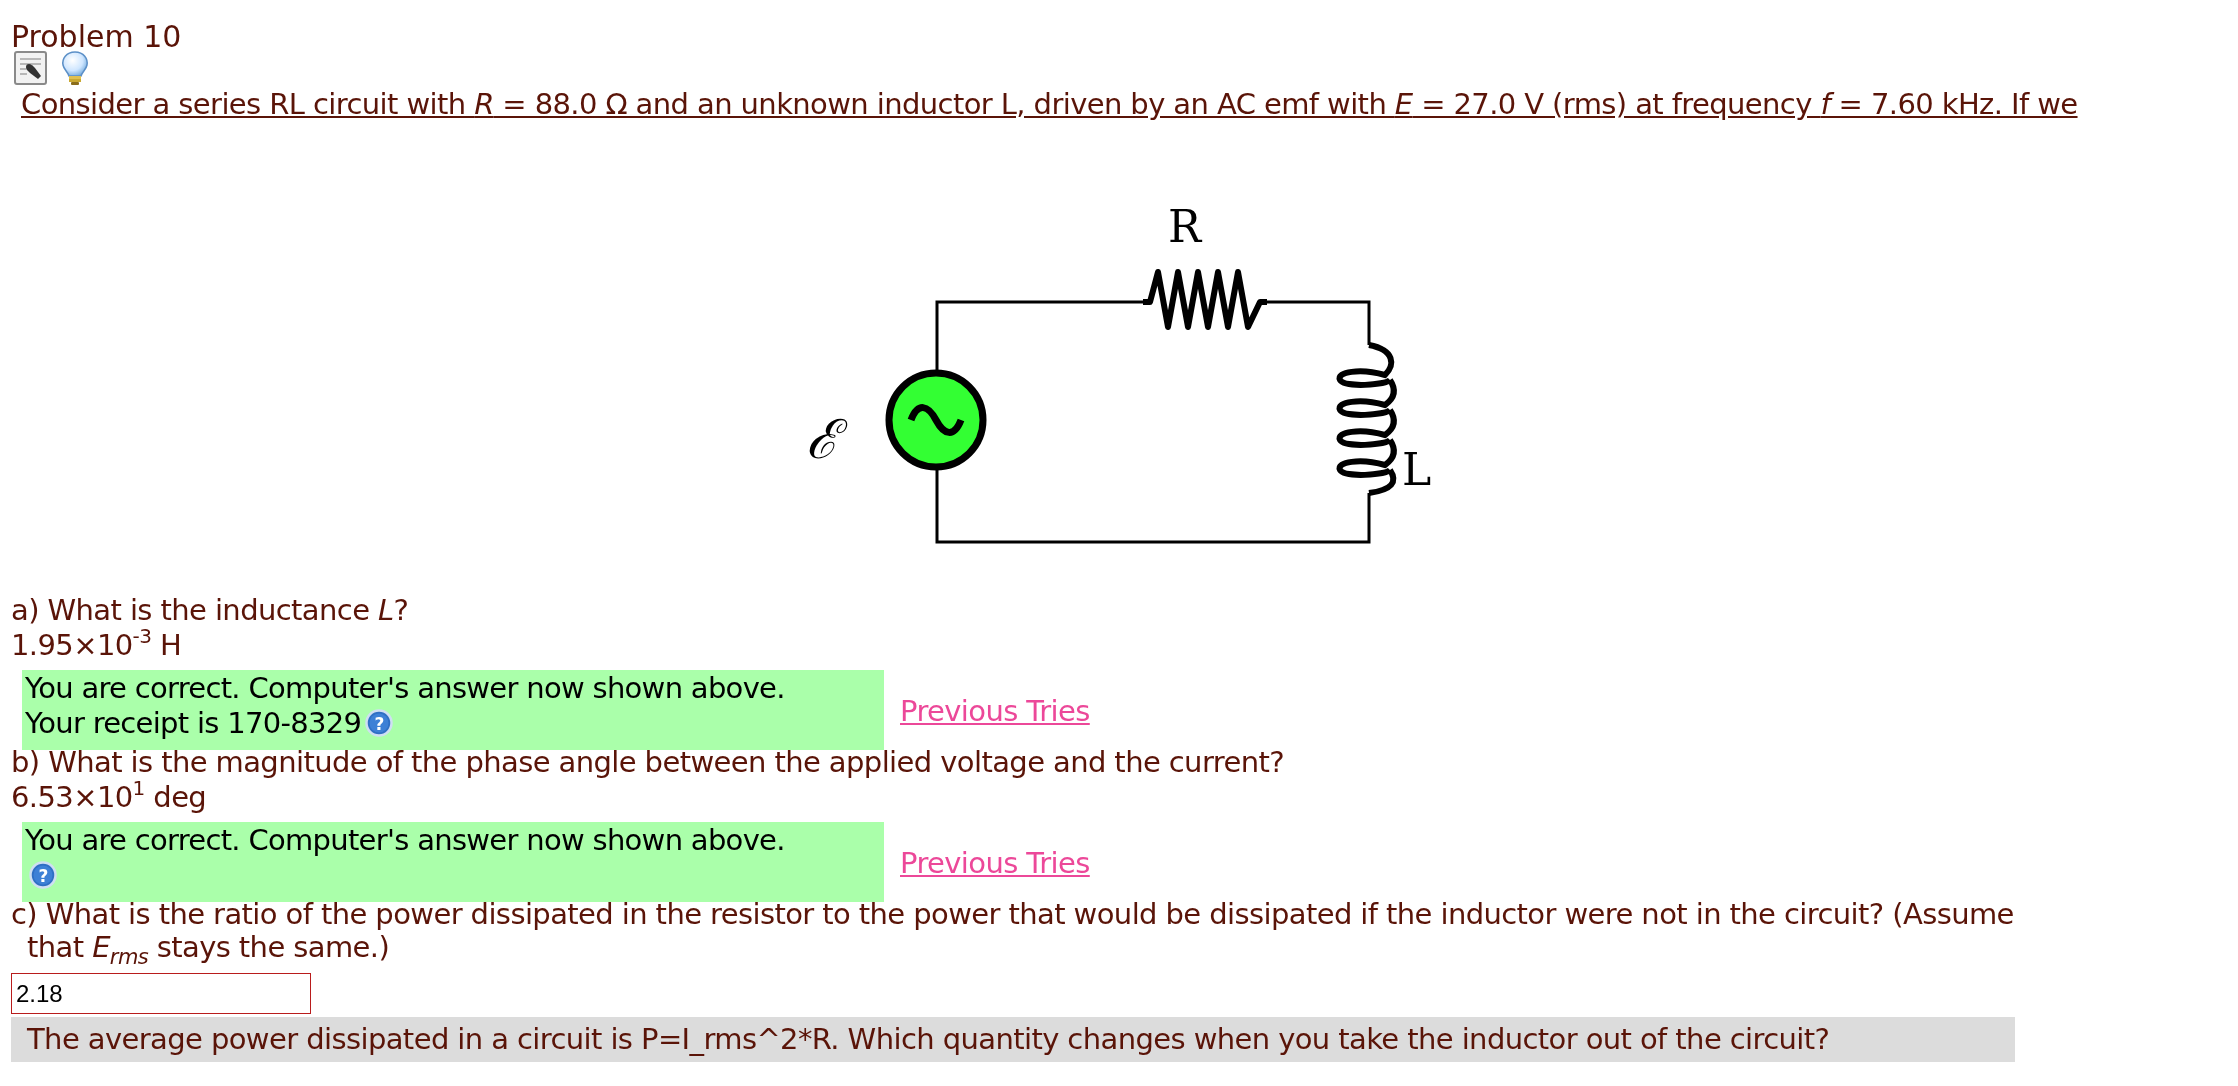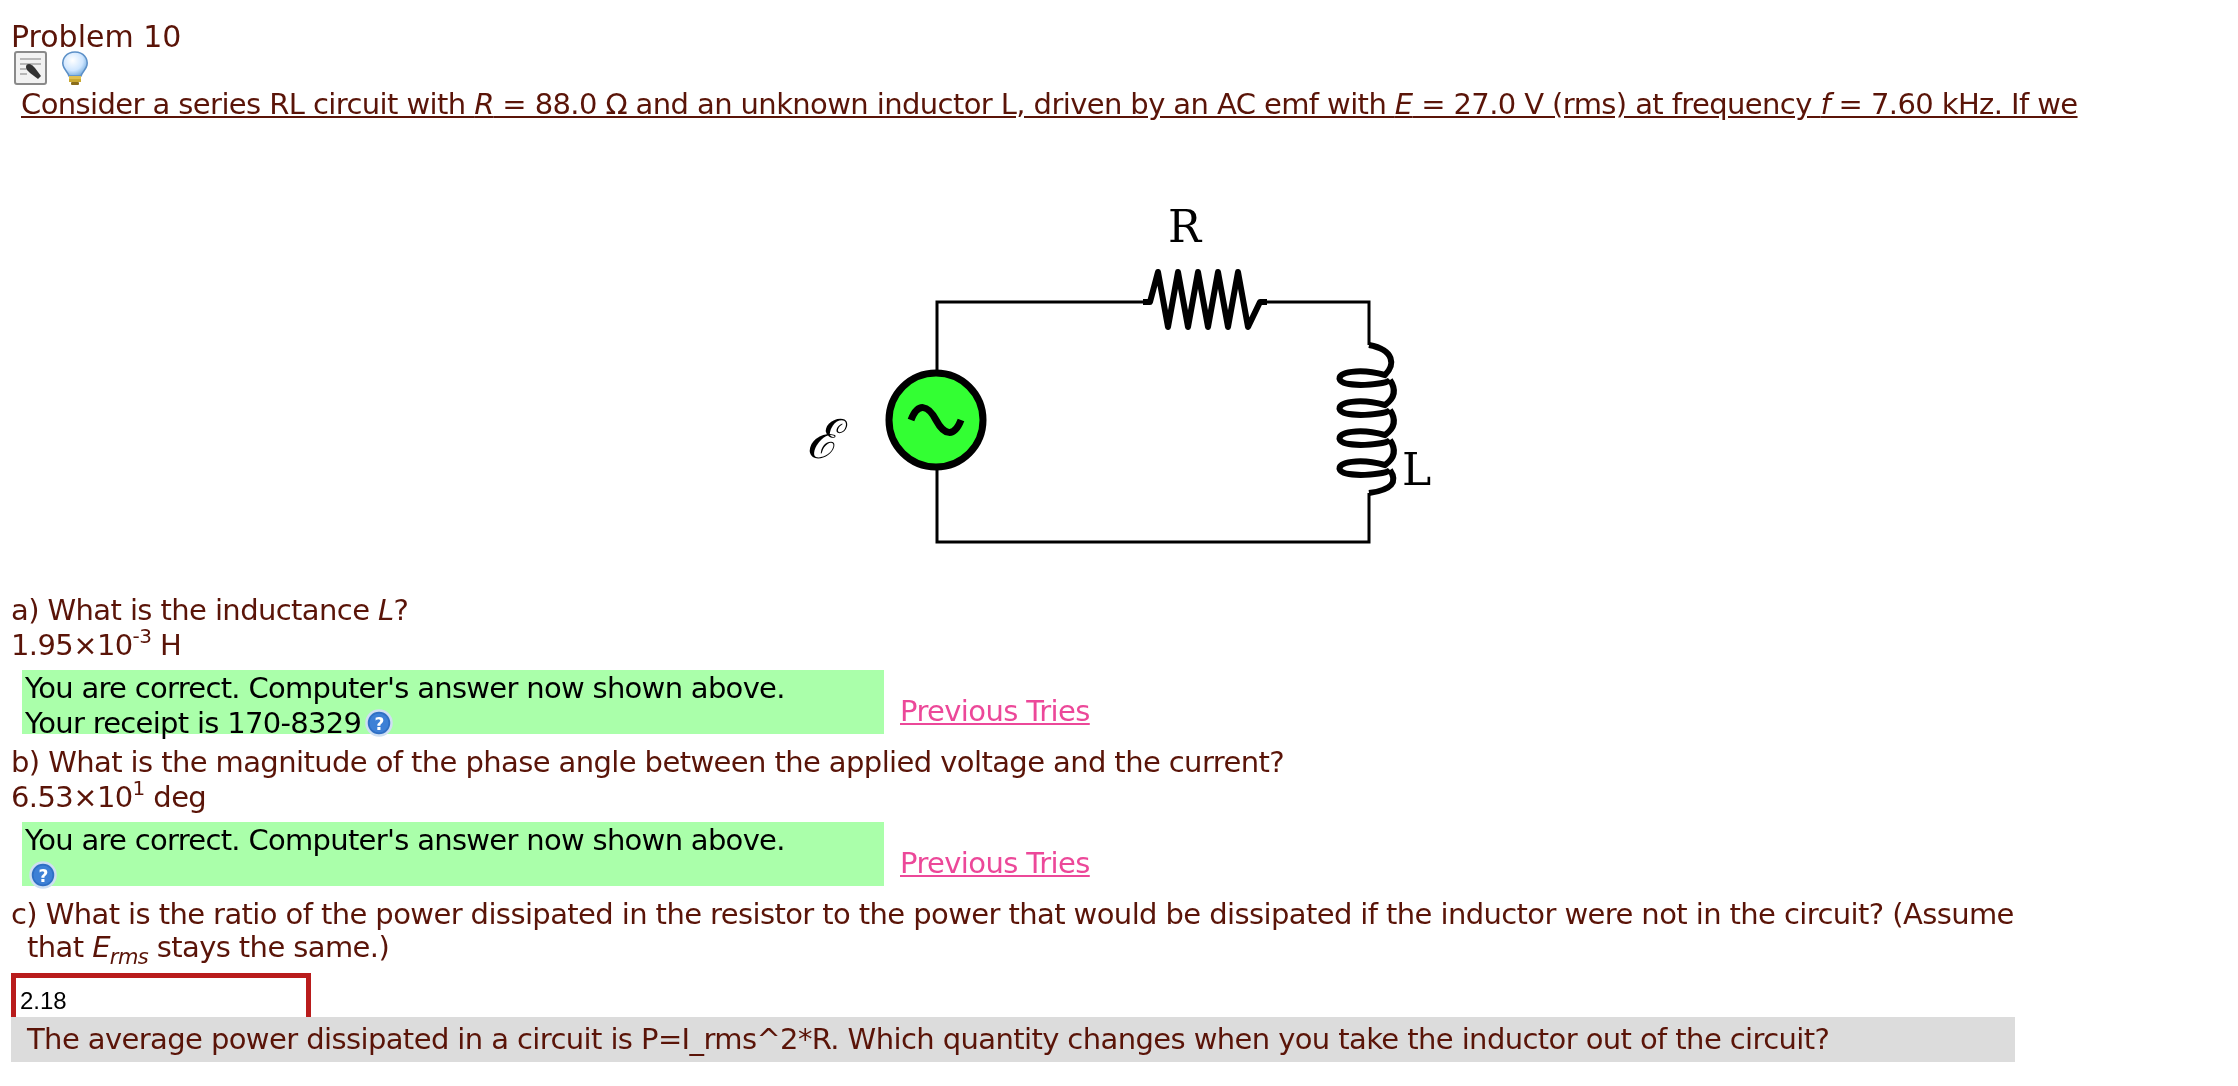--- a/index.html
+++ b/index.html
@@ -11,33 +11,33 @@
   .title { left: 11px; top: 2px; font-size: 30px; line-height: 40px; white-space: nowrap; margin-top: 15px; }
   .icons { left: 13px; top: 50px; height: 38px; display: flex; gap: 8px; }
   .icon-box { width: 36px; height: 36px; display: block; }
   .para { left: 21px; top: 88px; width: 2220px; font-size: 29px; line-height: 33px; letter-spacing: -0.6px; text-decoration: underline; }
   .para i { font-style: italic; }
   sub.rms { font-size: 21px; font-style: italic; vertical-align: -7px; line-height: 0; }
   sup { font-size: 20px; vertical-align: 12px; line-height: 0; }
   .q { left: 11px; font-size: 29px; line-height: 33px; white-space: nowrap; letter-spacing: -0.6px; }
   .ans { left: 11px; font-size: 29px; line-height: 33px; white-space: nowrap; letter-spacing: -0.6px; }
   .correct {
-    left: 22px; width: 862px; height: 64px; background: #aaffaa;
+    left: 22px; width: 862px; height: 80px; background: #aaffaa;
     color: #000000; font-size: 29px; line-height: 35px; padding: 1px 0 0 3px; box-sizing: border-box;
     letter-spacing: -0.7px; white-space: nowrap;
   }
   .help-icon { display: inline-block; width: 28px; height: 28px; vertical-align: -4px; margin-left: 4px; }
   .prev {
     left: 900px; font-size: 29px; line-height: 33px; color: #ec4899; text-decoration: underline;
     cursor: pointer; white-space: nowrap; letter-spacing: -0.6px;
   }
   .input {
     left: 11px; top: 973px; width: 300px; height: 41px; box-sizing: border-box;
-    border: 5px solid #b91c1c; background: #fff; font-family: "Liberation Sans", sans-serif;
-    font-size: 24px; color: #000; padding: 23px 4px; outline: none;
+    border: 1px solid #b91c1c; background: #fff; font-family: "Liberation Sans", sans-serif;
+    font-size: 24px; color: #000; padding: 16px 4px; outline: none;
   }
   .hint {
     left: 11px; top: 1017px; width: 2004px; height: 45px; background: #dcdcdc;
     font-size: 29px; line-height: 45px; padding-left: 16px; box-sizing: border-box; white-space: nowrap;
     letter-spacing: -0.6px;
   }
   .circuit { left: 780px; top: 180px; width: 700px; height: 400px; }
 </style>
 </head>
 <body>

